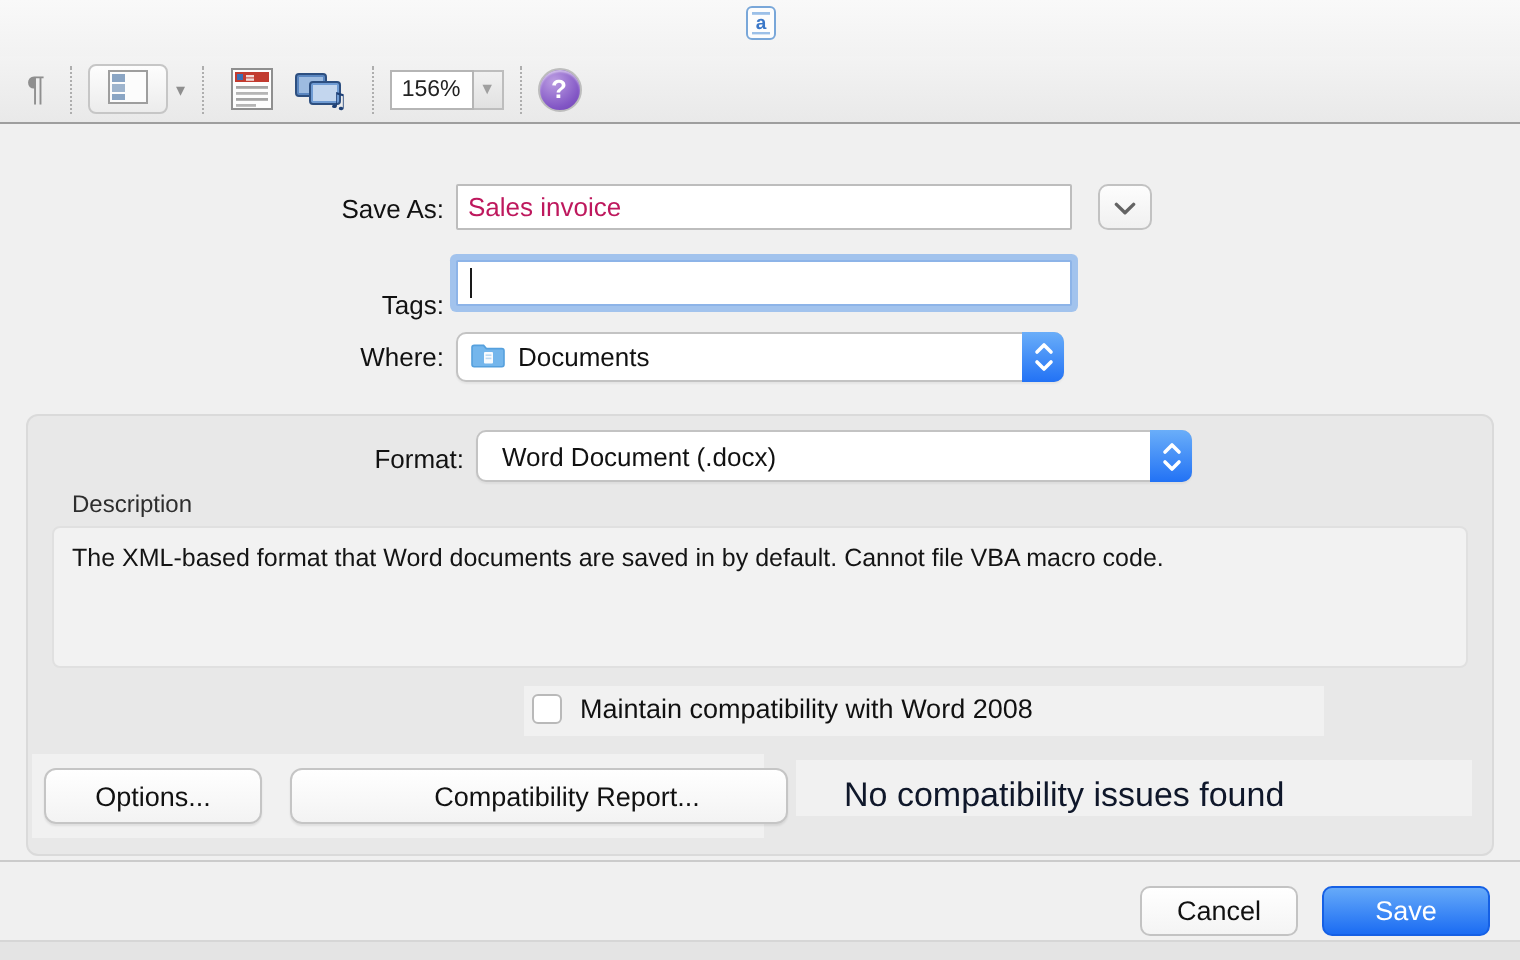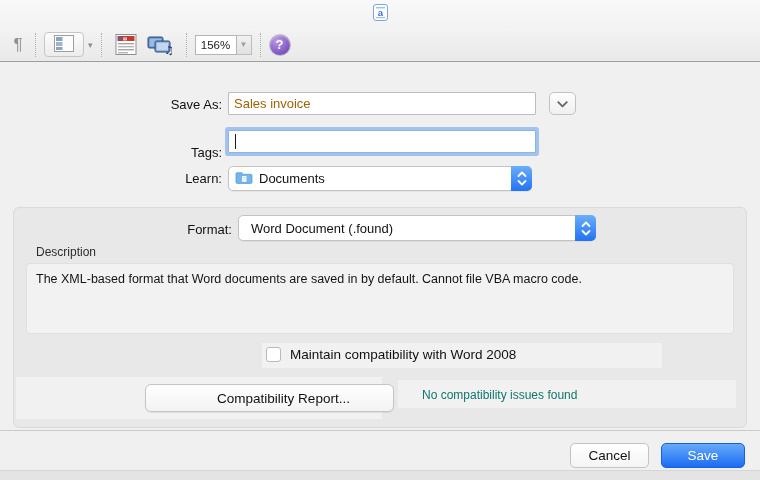--- a/index.html
+++ b/index.html
@@ -32,21 +32,21 @@
   .help-btn { width:22px; height:22px; border-radius:50%;
     background:radial-gradient(circle at 35% 28%, #bb9de2, #8256c5 68%, #6f41b2);
     border:1px solid #bdbdbd; color:#fff; font-size:13px; font-weight:bold;
     display:flex; align-items:center; justify-content:center;
     box-shadow:inset 0 1px 1px rgba(255,255,255,.5); }
 
   
   .flabel { position:absolute; left:0; width:222px; text-align:right; font-size:13px; color:#111; }
   .tfield { position:absolute; left:228px; width:308px; height:23px; background:#fff;
     border:1px solid #bdbdbd; font-family:"Liberation Sans",sans-serif; font-size:13px;
-    color:#a16207; padding:1px 5px; border-radius:1px; outline:none; }
+    color:#be185d; padding:1px 5px; border-radius:1px; outline:none; }
   .tfield.focused { border:1px solid #8db4e8; box-shadow:0 0 0 3px rgba(110,165,235,.6); }
   .expand-btn { position:absolute; left:549px; top:92px; width:27px; height:23px;
     background:linear-gradient(#fdfdfd,#f0f0f0); border:1px solid #c2c2c2; border-radius:5px;
     display:flex; align-items:center; justify-content:center; }
   .popup { position:absolute; background:#fff; border:1px solid #c3c3c3; border-radius:5px;
     display:flex; align-items:center; font-size:13px; color:#111; padding-left:6px;
     box-shadow:0 1px 1px rgba(0,0,0,.05); }
   .popup .ptext { margin-left:6px; }
   .stepper { position:absolute; right:-1px; top:-1px; bottom:-1px; width:21px;
     background:linear-gradient(#6aaef9,#2272f5); border-radius:0 5px 5px 0;
@@ -68,21 +68,21 @@
   .band-buttons  { left:16px;  top:377px; width:366px; height:42px; }
   .band-status   { left:398px; top:380px; width:338px; height:28px; }
   .checkbox { position:absolute; left:266px; top:347px; width:15px; height:15px;
     background:#fff; border:1px solid #b9b9b9; border-radius:3px; }
   .checkbox-label { position:absolute; left:290px; top:347px; font-size:13.5px; color:#111; }
   .push-btn { position:absolute; height:28px; background:linear-gradient(#ffffff,#f3f3f3);
     border:1px solid #c5c5c5; border-radius:6px; font-family:"Liberation Sans",sans-serif;
     font-size:13.5px; color:#111; box-shadow:0 1px 1px rgba(0,0,0,.08); }
   .btn-options { left:22px; top:384px; width:109px; }
   .btn-compat { left:145px; top:384px; width:249px;padding-left:28px; }
-  .status-text { position:absolute; left:422px; top:388px; font-size:12px; color:#0f766e; }
+  .status-text { position:absolute; left:422px; top:388px; font-size:17px; color:#0f172a; }
 
   
   .divider { position:absolute; left:0; top:430px; width:760px; border-top:1px solid #cbcbcb; }
   .footer-btn { position:absolute; top:443px; height:25px; border-radius:5px;
     font-family:"Liberation Sans",sans-serif; font-size:13.5px; }
   .btn-cancel { left:570px; width:79px; background:linear-gradient(#ffffff,#f4f4f4);
     border:1px solid #c3c3c3; color:#111; }
   .btn-save { left:661px; width:84px; background:linear-gradient(#66aaf9,#1b6cf3);
     border:1px solid #1560e5; color:#fff; }
   .bottom-strip { position:absolute; left:0; top:470px; width:760px; height:10px;
@@ -156,21 +156,21 @@
       <svg width="11" height="7" viewBox="0 0 11 7">
         <polyline points="1.2,1.2 5.5,5.4 9.8,1.2" fill="none" stroke="#636363" stroke-width="1.7" stroke-linecap="round" stroke-linejoin="round"></polyline>
       </svg>
     </span>
   </button>
 
   <label class="flabel" style="top:145px">Tags:</label>
   <input class="tfield focused" style="top: 130px;" value="">
   <div class="caret"></div>
 
-  <label class="flabel" style="top:171px">Learn:</label>
+  <label class="flabel" style="top:171px">Where:</label>
   <div class="popup popup-where">
     <span>
       <svg width="18" height="14" viewBox="0 0 18 14">
         <path d="M1,3.6 L1,12.3 Q1,13.4 2.1,13.4 L15.9,13.4 Q17,13.4 17,12.3 L17,5.4 Q17,4.3 15.9,4.3 L8.2,4.3 L6.8,2.7 L2.1,2.7 Q1,2.7 1,3.6 Z" fill="#74b6ec" stroke="#55a0dd" stroke-width="0.8"></path>
         <rect x="7" y="6" width="4.5" height="5.8" rx="0.5" fill="#ffffff" opacity="0.95"></rect>
         <rect x="7.8" y="7.2" width="2.9" height="0.8" fill="#bcd9f2"></rect>
         <rect x="7.8" y="8.8" width="2.9" height="0.8" fill="#bcd9f2"></rect>
       </svg>
     </span>
     <span class="ptext">Documents</span>
@@ -179,39 +179,40 @@
         <polyline points="1.5,5 5,1.5 8.5,5" fill="none" stroke="#fff" stroke-width="1.8" stroke-linecap="round" stroke-linejoin="round"></polyline>
         <polyline points="1.5,10 5,13.5 8.5,10" fill="none" stroke="#fff" stroke-width="1.8" stroke-linecap="round" stroke-linejoin="round"></polyline>
       </svg>
     </span>
   </div>
 
   <div class="panel"></div>
 
   <label class="flabel" style="top:222px; width:232px">Format:</label>
   <div class="popup popup-format">
-    <span class="ptext">Word Document (.found)</span>
+    <span class="ptext">Word Document (.docx)</span>
     <span class="stepper">
       <svg width="10" height="15" viewBox="0 0 10 15">
         <polyline points="1.5,5 5,1.5 8.5,5" fill="none" stroke="#fff" stroke-width="1.8" stroke-linecap="round" stroke-linejoin="round"></polyline>
         <polyline points="1.5,10 5,13.5 8.5,10" fill="none" stroke="#fff" stroke-width="1.8" stroke-linecap="round" stroke-linejoin="round"></polyline>
       </svg>
     </span>
   </div>
 
   <div class="desc-label">Description</div>
   <div class="desc-box"></div>
   <div class="desc-text">The XML-based format that Word documents are saved in by default. Cannot file VBA macro code.</div>
 
   <div class="band band-checkbox"></div>
   <div class="checkbox"></div>
   <div class="checkbox-label">Maintain compatibility with Word 2008</div>
 
   <div class="band band-buttons"></div>
   <div class="band band-status"></div>
+  <button class="push-btn btn-options">Options...</button>
   <button class="push-btn btn-compat">Compatibility Report...</button>
   <div class="status-text">No compatibility issues found</div>
 
   <div class="divider"></div>
   <button class="footer-btn btn-cancel">Cancel</button>
   <button class="footer-btn btn-save">Save</button>
   <div class="bottom-strip"></div>
 
 </div>
 

